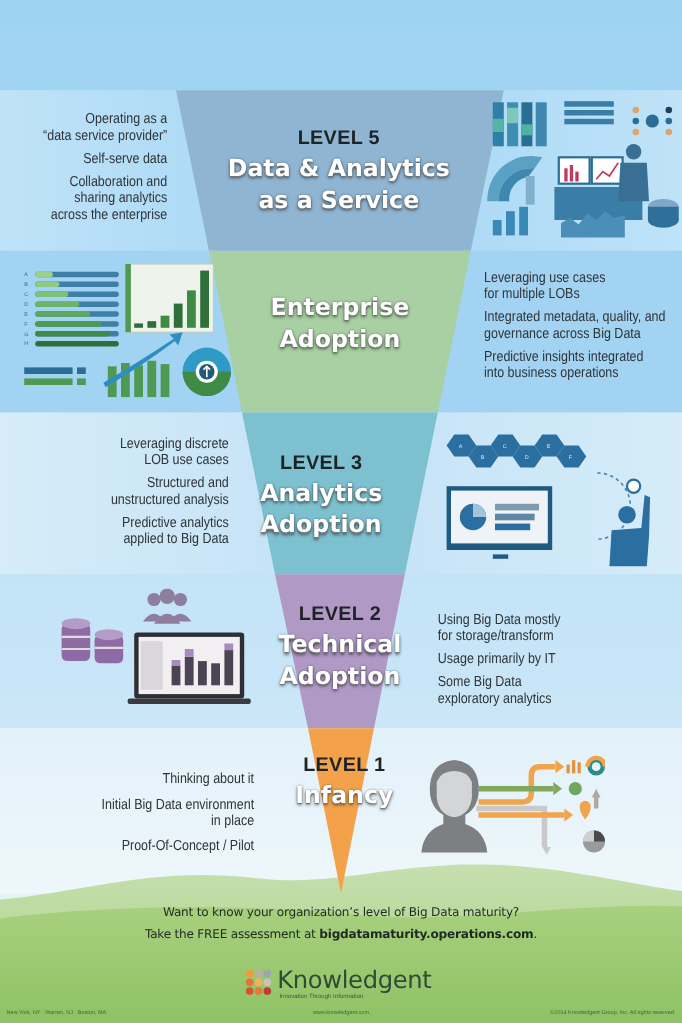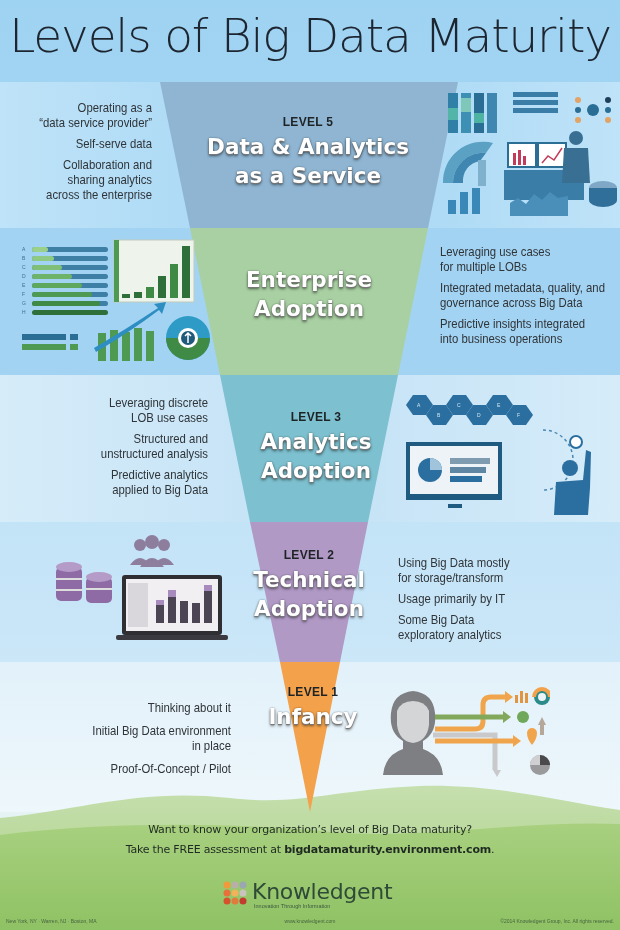--- a/index.html
+++ b/index.html
@@ -13,21 +13,21 @@
   .band.b2{top:522px;height:140px;background:linear-gradient(180deg,#c3e3f7,#cbe7f8);}
   .band.b1{top:662px;height:150px;background:linear-gradient(180deg,#e2f1fa,#eef7fb);}
   .title{position:absolute;left:0;top:8px;width:620px;text-align:center;
     font-family:"DejaVu Sans",sans-serif;font-weight:300;font-size:47px;letter-spacing:-1.2px;color:#1d2630;}
   svg.funnel{position:absolute;left:0;top:0;}
   .side{position:absolute;font-family:"Liberation Sans",sans-serif;font-size:13.2px;line-height:15px;color:#2f3438;transform:scaleX(0.86);}
   .side.left{text-align:right;transform-origin:right top;}
   .side.right{text-align:left;transform-origin:left top;}
   .side p{margin:0 0 6px 0;}
   .lvl{position:absolute;text-align:center;width:240px;}
-  .lvl .num{font-family:"Liberation Sans",sans-serif;font-weight:bold;font-size:12px;color:#1e2326;letter-spacing:0.3px;}
+  .lvl .num{font-family:"Liberation Sans",sans-serif;font-weight:bold;font-size:18px;color:#1e2326;letter-spacing:0.3px;}
   .lvl .name{font-family:"DejaVu Sans",sans-serif;font-weight:bold;font-size:21.5px;line-height:29px;color:#ffffff;
     text-shadow:0 1px 0 #777,0 2px 3px rgba(0,0,0,.55),0 0 2px rgba(0,0,0,.4);margin-top:3px;}
   .hills{position:absolute;left:0;top:780px;width:620px;height:150px;}
   .cta{position:absolute;left:0;top:820px;width:620px;text-align:center;font-family:"DejaVu Sans",sans-serif;
     font-size:11px;line-height:20px;color:#1f2a22;letter-spacing:-0.2px;}
   .cta b{font-weight:bold;}
   .logo{position:absolute;left:222px;top:880px;display:flex;align-items:flex-start;}
   .logo .word{font-family:"DejaVu Sans",sans-serif;font-size:22px;color:#2f4a36;line-height:24px;letter-spacing:-0.3px;}
   .logo .tag{font-family:"Liberation Sans",sans-serif;font-size:5.5px;color:#3b5a41;margin-left:2px;margin-top:-1px;}
   .foot{position:absolute;top:918px;font-family:"Liberation Sans",sans-serif;font-size:5px;color:#45633f;}
@@ -37,21 +37,20 @@
 <body>
 
 <div id="root">
 
   <div class="band b5"></div>
   <div class="band b4"></div>
   <div class="band b3"></div>
   <div class="band b2"></div>
   <div class="band b1"></div>
 
-  <div class="title">Levels of Big Data Maturity</div>
 
   <svg class="hills" viewBox="0 0 620 150" width="620" height="150">
     <defs>
       <linearGradient id="g1" x1="0" y1="0" x2="0" y2="1">
         <stop offset="0" stop-color="#c6dfae"></stop>
         <stop offset="1" stop-color="#a9d083"></stop>
       </linearGradient>
       <linearGradient id="g2" x1="0" y1="0" x2="0" y2="1">
         <stop offset="0" stop-color="#a8d07f"></stop>
         <stop offset="1" stop-color="#8fc264"></stop>
@@ -209,21 +208,21 @@
   </div>
 
   <div class="side left" style="right:412px;top:395px;width:190px;">
     <p style="white-space:pre-line">Leveraging discrete
 LOB use cases</p>
     <p style="white-space:pre-line">Structured and
 unstructured analysis</p>
     <p style="white-space:pre-line">Predictive analytics
 applied to Big Data</p>
   </div>
-  <div class="lvl" style="left:196px;top:410px;">
+  <div class="lvl" style="left:172px;top:410px;">
     <div class="num">LEVEL 3</div>
     <div class="name">Analytics</div>
     <div class="name" style="margin-top:0">Adoption</div>
   </div>
   <svg class="ill" style="left:398px;top:390px;" width="205" height="125" viewBox="0 0 205 125">
     <g fill="#2a6fa0">
       <polygon points="8,15 15,5 28,5 35,15 28,25 15,25"></polygon>
       <polygon points="28,25 35,15 48,15 55,25 48,35 35,35"></polygon>
       <polygon points="48,15 55,5 68,5 75,15 68,25 55,25"></polygon>
       <polygon points="68,25 75,15 88,15 95,25 88,35 75,35"></polygon>
@@ -342,21 +341,21 @@
     <path d="M163,40 L167,32 L171,40 L169,40 L169,50 L165,50 L165,40 Z" fill="#b5a89a"></path>
     <g>
         <circle cx="165" cy="80" r="10" fill="#9a9a9c"></circle>
         <path d="M165,80 L165,70 A10,10 0 0,1 175,80 Z" fill="#4a4a4c"></path>
         <path d="M165,80 L155,80 A10,10 0 0,1 165,70 Z" fill="#d0d0d2"></path>
       </g>
   </svg>
 
   <div class="cta">
     <div>Want to know your organization’s level of Big Data maturity?</div>
-    <div><span>Take the FREE assessment at </span><b>bigdatamaturity.environment.com</b><span>.</span></div>
+    <div><span>Take the FREE assessment at </span><b>bigdatamaturity.operations.com</b><span>.</span></div>
   </div>
 
   <div class="logo">
     <svg width="26" height="26" viewBox="0 0 26 26">
       <circle cx="5" cy="5" r="3.5" fill="#f29a3b"></circle>
         <circle cx="13" cy="5" r="3.5" fill="#b8b0a8"></circle>
         <circle cx="21" cy="5" r="3.5" fill="#9aa7b0"></circle>
       <circle cx="5" cy="13" r="3.5" fill="#e8703a"></circle>
         <circle cx="13" cy="13" r="3.5" fill="#f2b25a"></circle>
         <circle cx="21" cy="13" r="3.5" fill="#c9c3bd"></circle>

